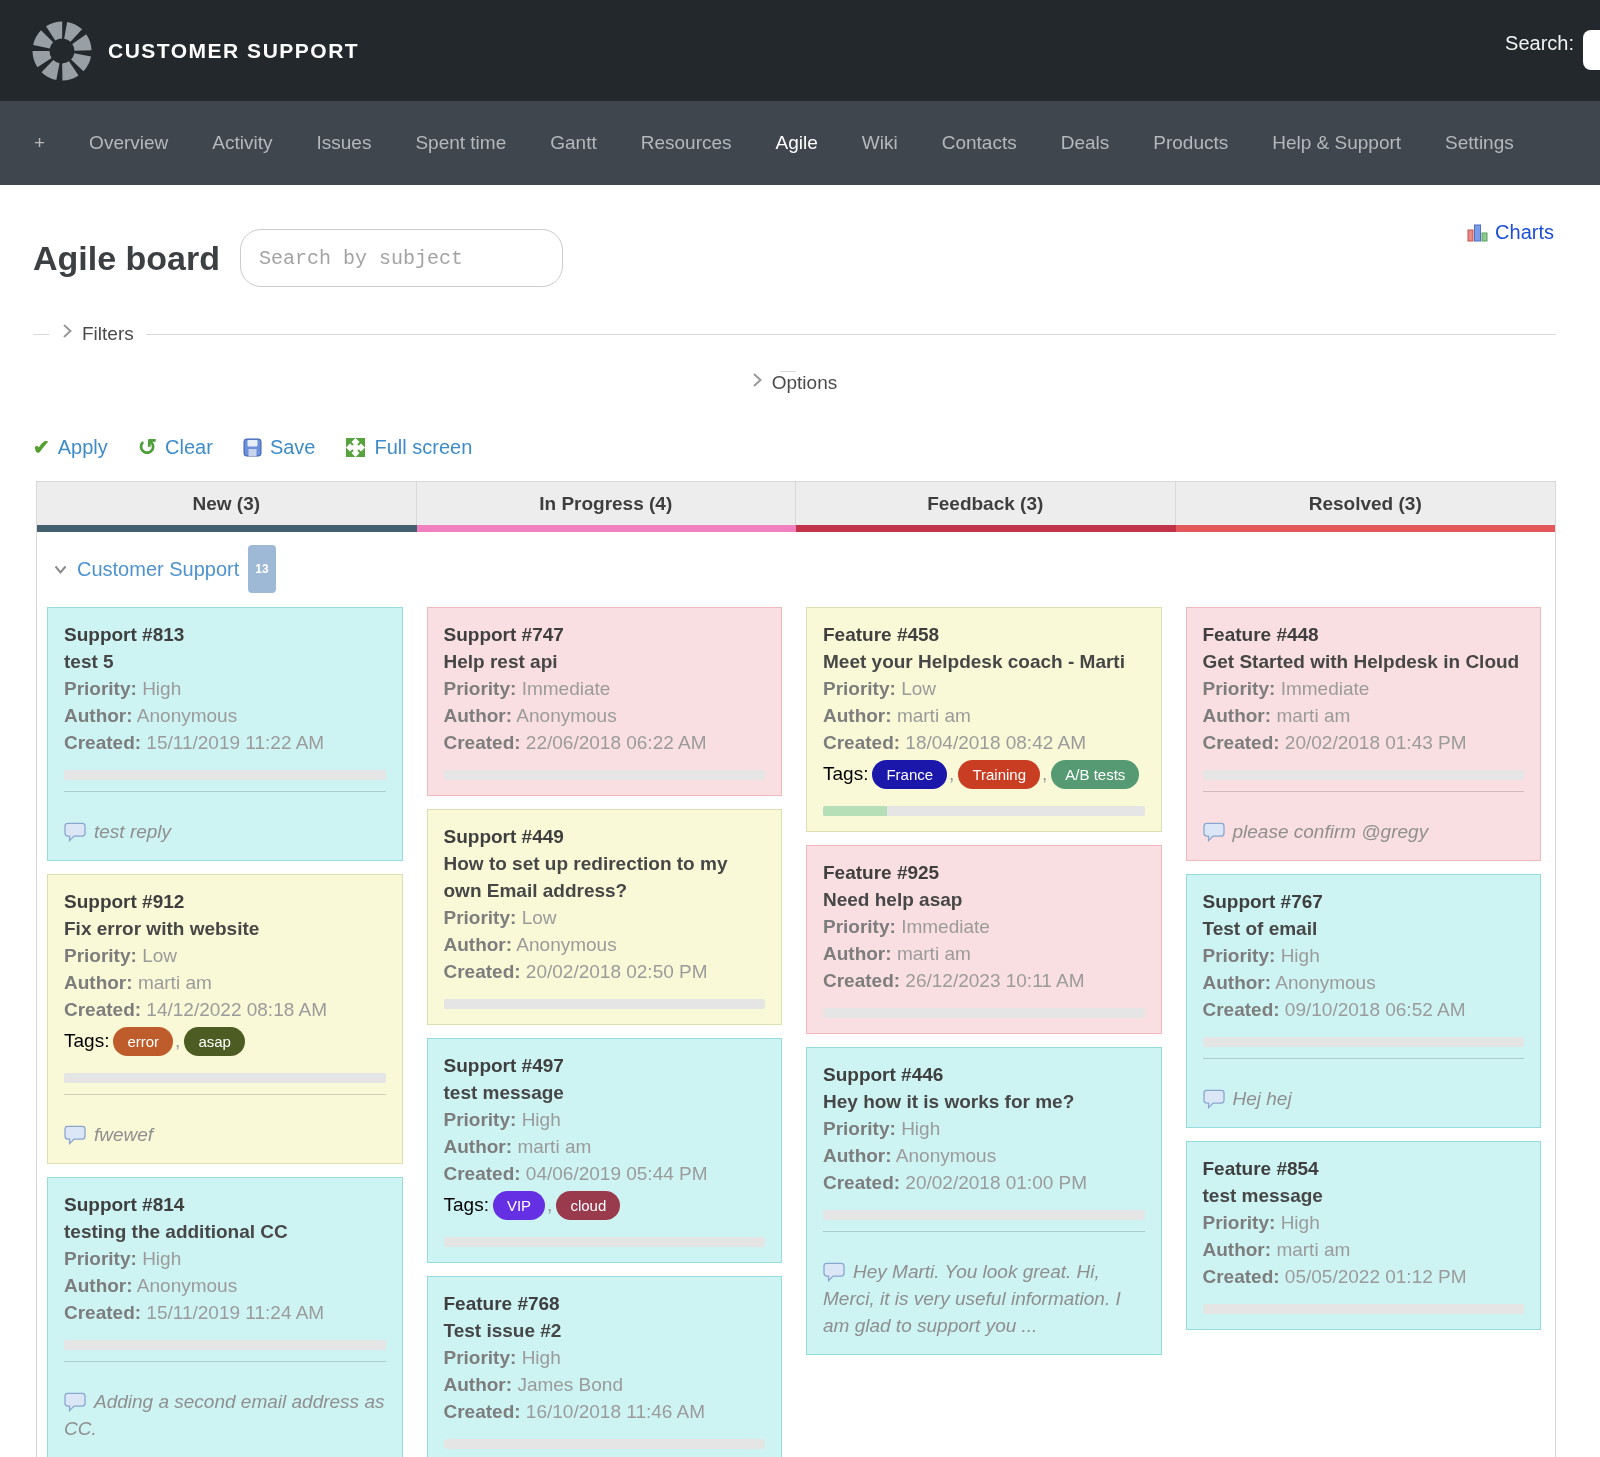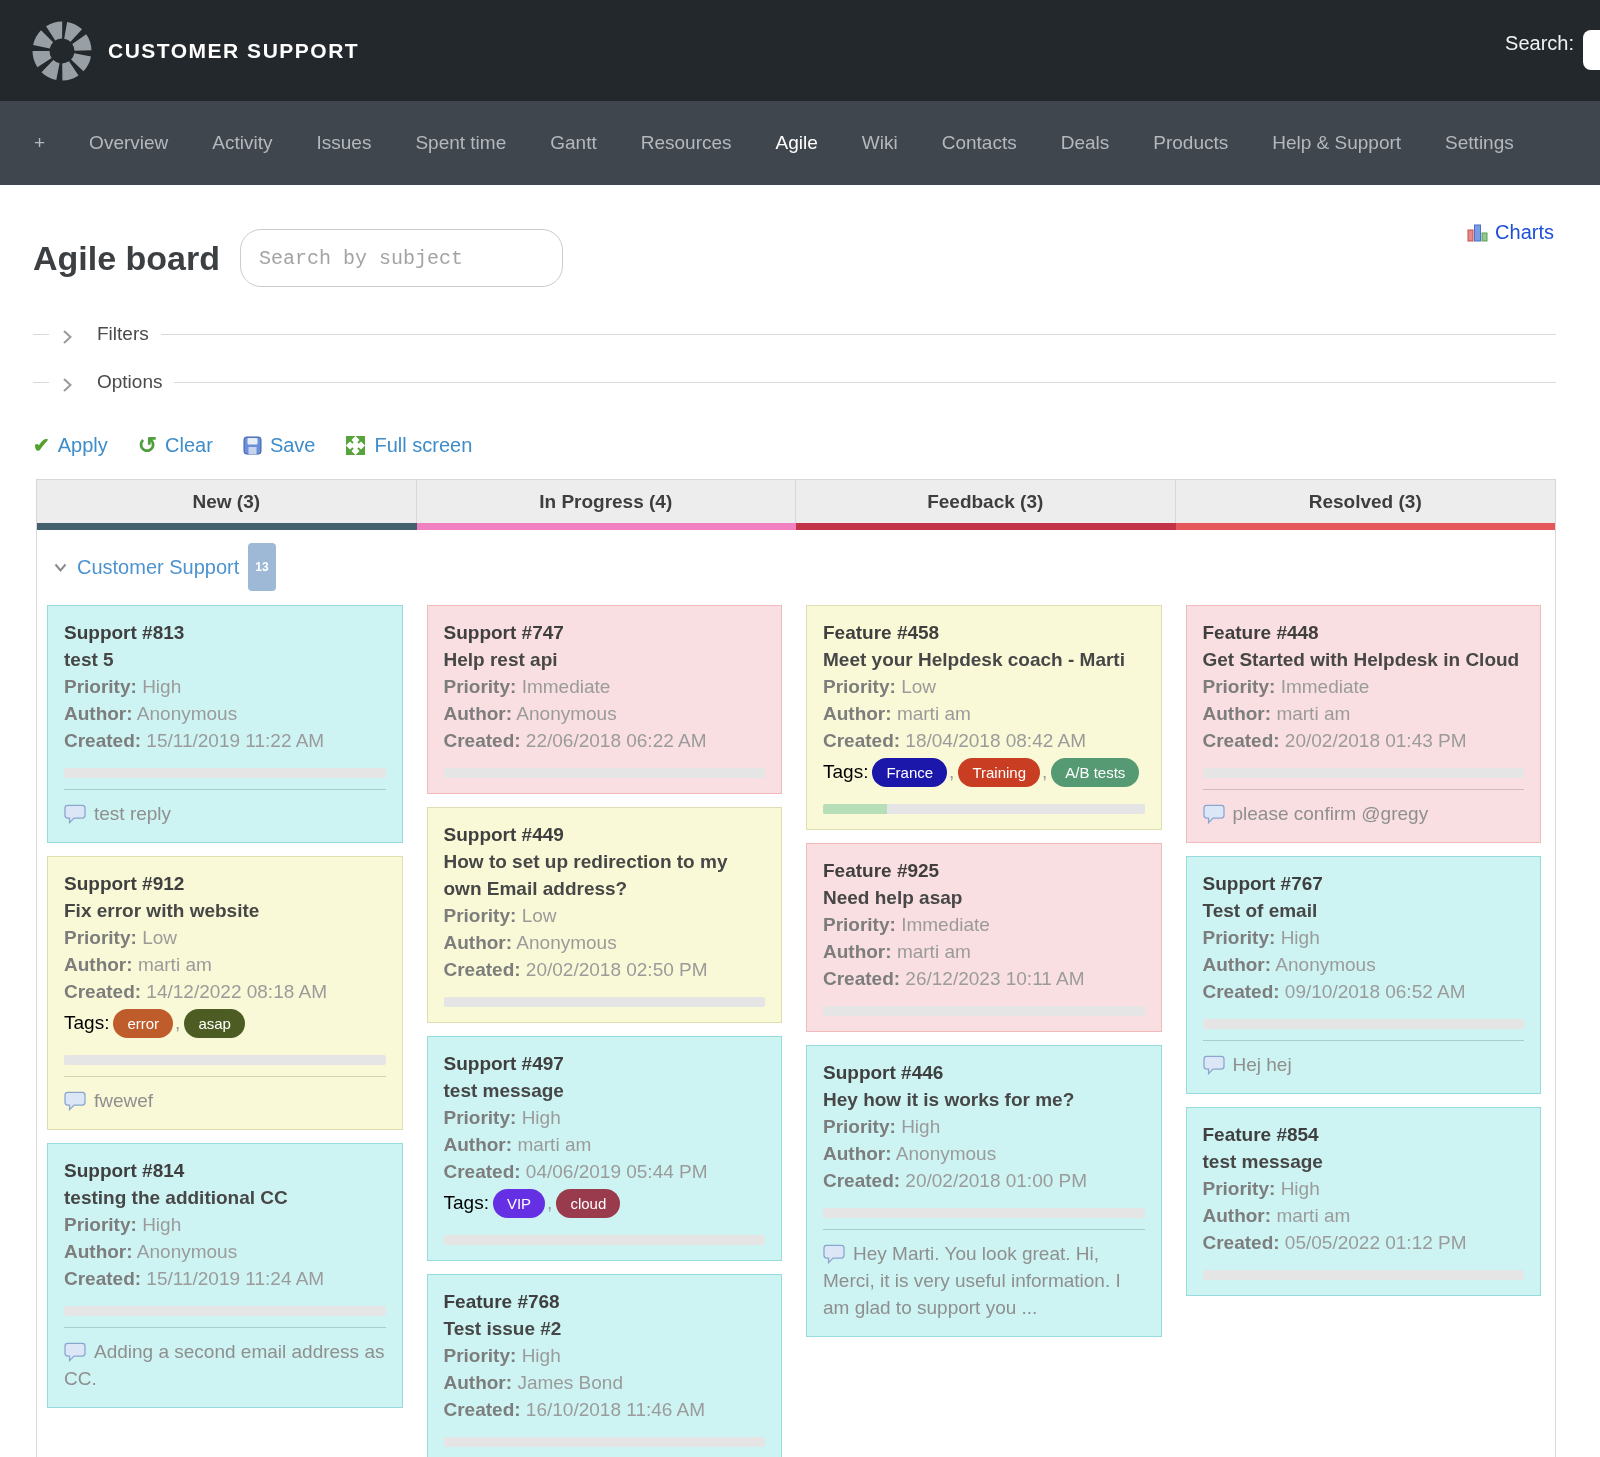--- a/index.html
+++ b/index.html
@@ -25,23 +25,23 @@
   .title-row{margin-top:44px;display:flex;align-items:center;position:relative;}
   .page-title{font-size:34px;color:#3d4043;font-weight:700;}
   .subject-search{margin-left:20px;width:285px;height:40px;border:1px solid #cccccc;border-radius:21px;
     padding:8px 18px;font-size:20px;color:#ec4899;font-family:Liberation Mono, monospace;outline:none;}
   .subject-search::placeholder{color:#a3a3a3;}
   .charts-link{position:absolute;right:2px;top:-8px;display:flex;align-items:center;gap:7px;
     color:#1d4ed8;font-size:20px;text-decoration:none;cursor:pointer;}
   
   .collapsible{display:flex;align-items:center;cursor:pointer;}
   .collapsible.filters{margin-top:36px;}
-  .collapsible.options{margin-top:26px;}
+  .collapsible.options{margin-top:26px;flex-direction:column;}
   .dash{width:16px;border-top:1px solid #d9d9d9;margin-right:13px;}
-  .coll-label{display:flex;align-items:flex-end;gap:24px;color:#4a4a4a;font-size:19px;}
+  .coll-label{display:flex;align-items:flex-start;gap:9px;color:#4a4a4a;font-size:19px;}
   .coll-line{flex:1;border-top:1px solid #d9d9d9;margin-left:12px;}
   
   .toolbar{margin-top:40px;display:flex;align-items:center;gap:30px;}
   .tool{display:flex;align-items:center;gap:8px;color:#3e8cc9;font-size:20px;text-decoration:none;cursor:pointer;}
   .check-glyph{color:#55a02f;font-size:20px;font-weight:bold;}
   .undo-glyph{color:#4f9e3c;font-size:23px;font-weight:bold;line-height:18px;}
   
   .board{margin-top:22px;margin-left:3px;border:1px solid #d8d8d8;background:#fff;}
   .head-row{display:grid;grid-template-columns:repeat(4,1fr);background:#ededed;}
   .head-cell{height:43px;display:flex;align-items:center;justify-content:center;
@@ -59,21 +59,21 @@
   .card-id{font-weight:bold;color:#3f3f3f;}
   .card-subject{font-weight:bold;color:#474747;}
   .frow .flabel{font-weight:bold;color:#7d7d7d;}
   .frow .fvalue{color:#9b9b9b;}
   .tagrow{margin-top:1px;}
   .tag-pill{display:inline-block;color:#ffffff;font-size:15px;line-height:15px;padding:7px 14px;border-radius:15px;margin:3px 2px 3px 4px;vertical-align:middle;}
   .tag-comma{color:#999;}
   .progress{margin-top:14px;height:10px;background:#e5e5e5;border-radius:2px;overflow:hidden;}
   .progress .fill{height:100%;background:#b7dfb7;}
   .card-divider{border-top:1px solid rgba(0,0,0,0.16);margin-top:11px;}
-  .comment-row{margin-top:10px;color:#8f8f8f;}
+  .comment-row{margin-top:26px;color:#8f8f8f;font-style:italic;}
   .comment-row svg{vertical-align:-4px;margin-right:8px;}
 </style>
 </head>
 <body>
 
 <div class="topbar">
   <svg class="logo" viewBox="0 0 64 64">
     <circle cx="32" cy="32" r="21" fill="none" stroke="#98a0a6" stroke-width="17" stroke-dasharray="12 4.5" transform="rotate(-80 32 32)"></circle>
   </svg>
   <div class="app-title">CUSTOMER SUPPORT</div>

